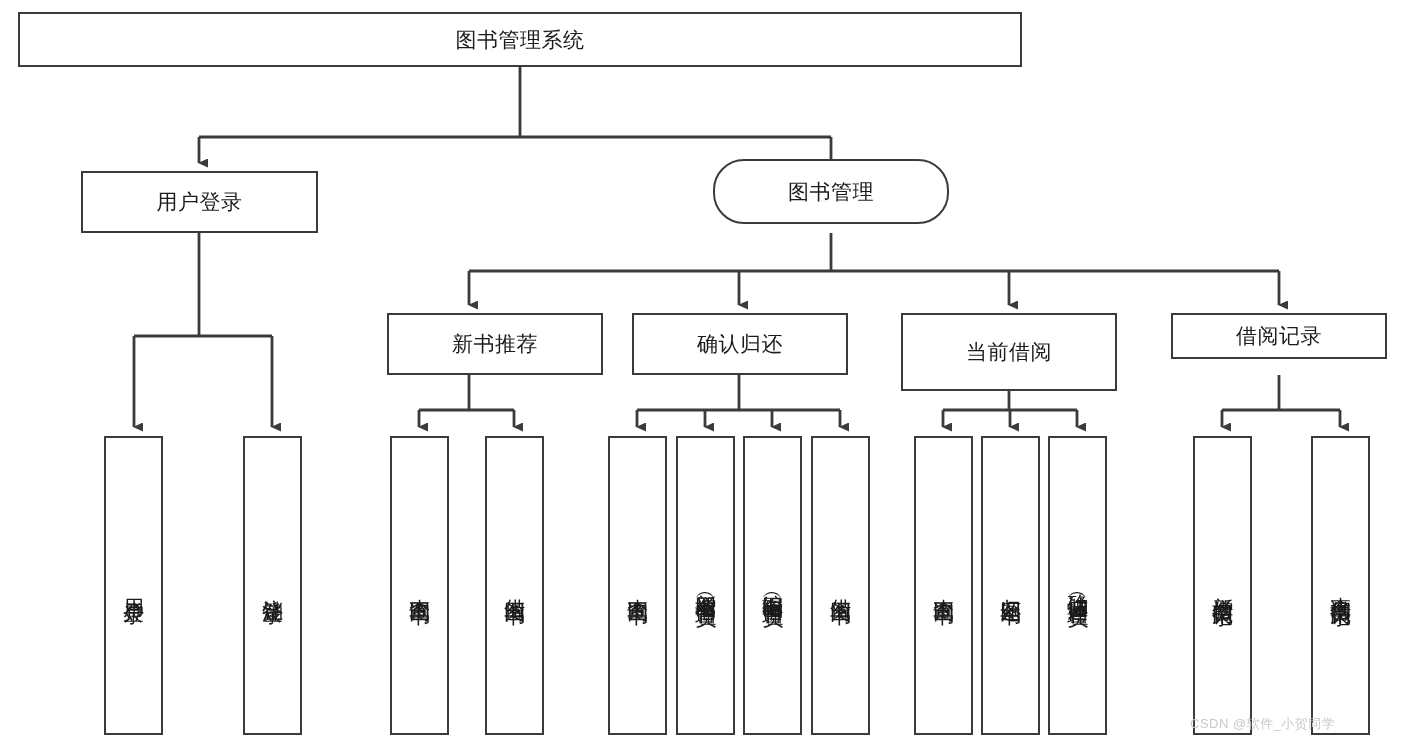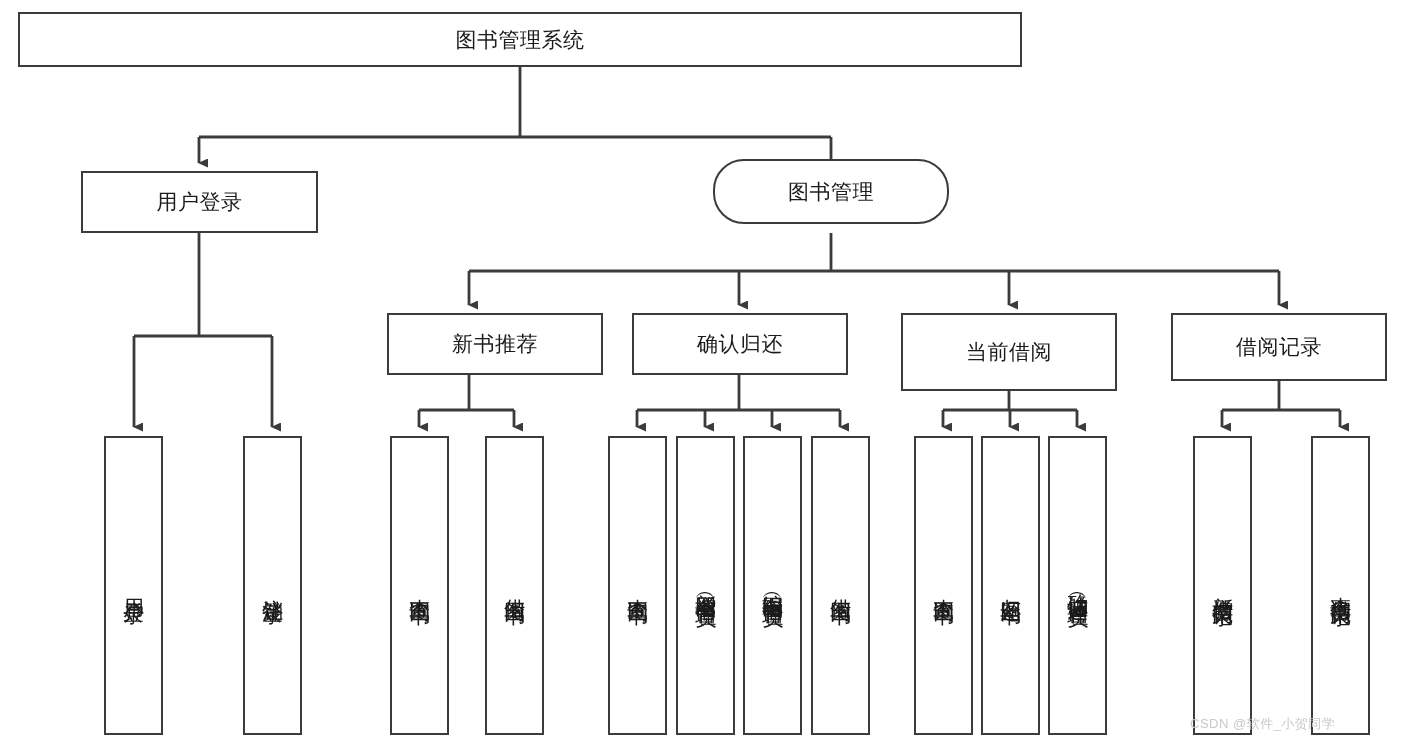--- a/index.html
+++ b/index.html
@@ -114,21 +114,21 @@
   </svg>
 
   <div class="node-box node-h" style="left:18px; top:12px; width:1004px; height:55px;">图书管理系统</div>
 
   <div class="node-box node-h" style="left:81px; top:171px; width:237px; height:62px;">用户登录</div>
   <div class="node-box node-h" style="left:713px; top:159px; width:236px; height:65px;border-radius:31px;">图书管理</div>
 
   <div class="node-box node-h" style="left:361px; top:313px; width:216px; height:62px;margin-left:26px;">新书推荐</div>
   <div class="node-box node-h" style="left:632px; top:313px; width:216px; height:62px;">确认归还</div>
   <div class="node-box node-h" style="left:901px; top:313px; width:216px; height:78px;">当前借阅</div>
-  <div class="node-box node-h" style="left:1171px; top:313px; width:216px; height:68px;text-align:center;">借阅记录</div>
+  <div class="node-box node-h" style="left:1171px; top:313px; width:216px; height:46px;text-align:center;">借阅记录</div>
 
   <div class="node-box node-v" style="left:104px; top:436px; width:59px; height:299px;">用户登录</div>
   <div class="node-box node-v" style="left:243px; top:436px; width:59px; height:299px;">注销登录</div>
 
   <div class="node-box node-v" style="left:390px; top:436px; width:59px; height:299px;">查询图书</div>
   <div class="node-box node-v" style="left:485px; top:436px; width:59px; height:299px;">借阅图书</div>
 
   <div class="node-box node-v" style="left:608px; top:436px; width:59px; height:299px;">查询图书</div>
   <div class="node-box node-v" style="left:676px; top:436px; width:59px; height:299px;">新增图书（管理员）</div>
   <div class="node-box node-v" style="left:743px; top:436px; width:59px; height:299px;">编辑图书（管理员）</div>

